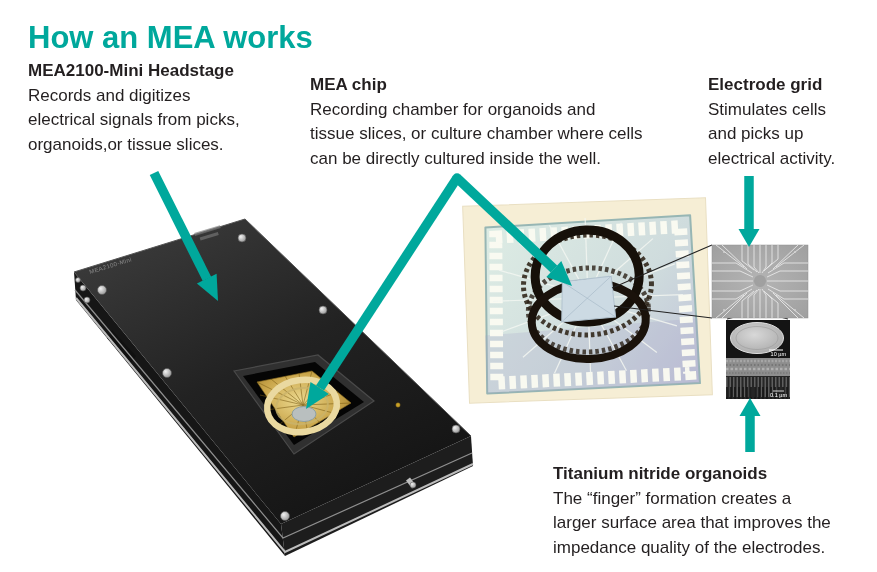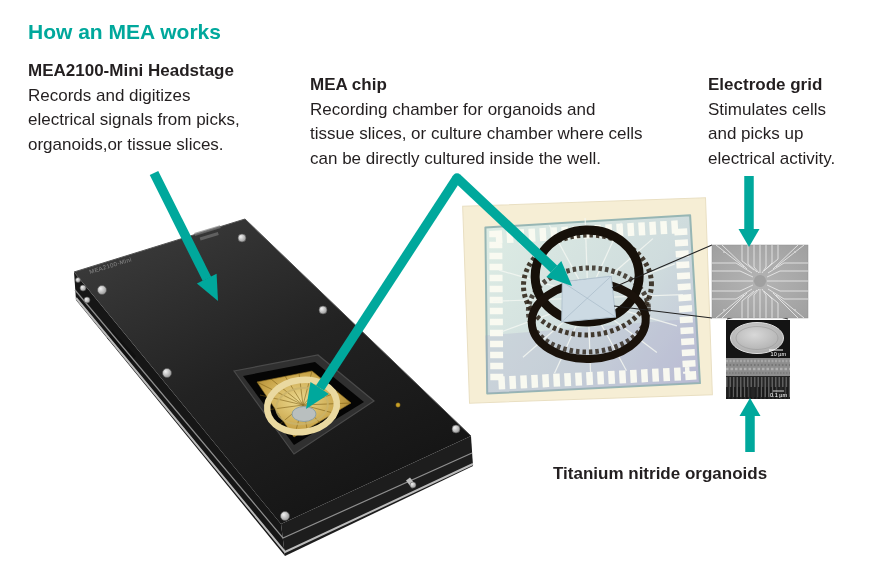--- a/index.html
+++ b/index.html
@@ -2,21 +2,21 @@
 <html style="--accent: #00A89C; --text: #231F20;"><head>
 <meta charset="utf-8">
 <style>
   :root { --accent:#00A89C; --text:#231F20; }
   html,body { margin:0; padding:0; background:#ffffff; }
   body { width:877px; height:572px; font-family:"Liberation Sans", sans-serif; }
   .stage { position:relative; width:877px; height:572px; overflow:hidden; background:#fff; }
   .stage > svg { position:absolute; left:0; top:0; }
   h1.title {
     position:absolute; left:28px; top:20px; margin:0;
-    font-size:21px; font-weight:bold; color:var(--accent); letter-spacing:0;
+    font-size:31px; font-weight:bold; color:var(--accent); letter-spacing:0;
   }
   .label { position:absolute; color:var(--text); font-size:17px; line-height:24.5px; }
   .label .heading { font-weight:bold; }
   .label .body { white-space:pre-line; }
   svg text { font-family:"Liberation Sans", sans-serif; }
   .sem-scale { fill:#ffffff; font-size:5.5px; }
   .engraving { fill:#8a8a8a; font-size:6px; letter-spacing:0.4px; }
 </style>
 </head>
 <body>
@@ -268,15 +268,18 @@
 
   <div class="label" style="left:708px; top:73px; width:165px;">
     <div class="heading">Electrode grid</div>
     <div class="body">Stimulates cells
 and picks up
 electrical activity.</div>
   </div>
 
   <div class="label" style="left:553px; top:462px; width:320px;">
     <div class="heading">Titanium nitride organoids</div>
+    <div class="body">The “finger” formation creates a
+larger surface area that improves the
+impedance quality of the electrodes.</div>
   </div>
 
 </div>
 
 </body></html>

